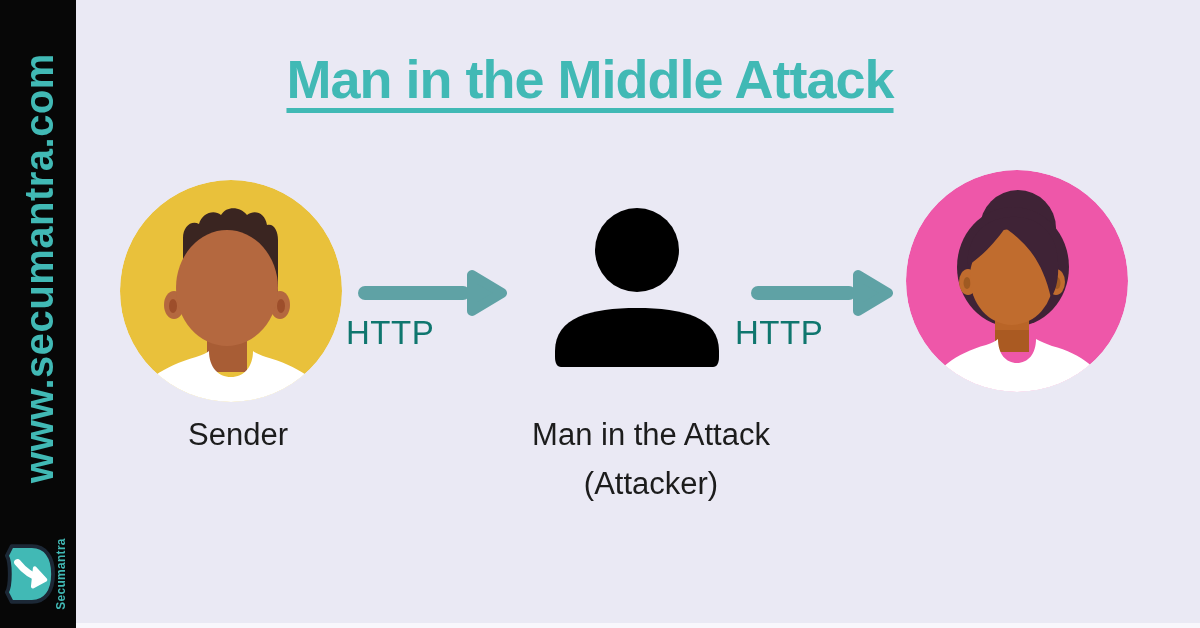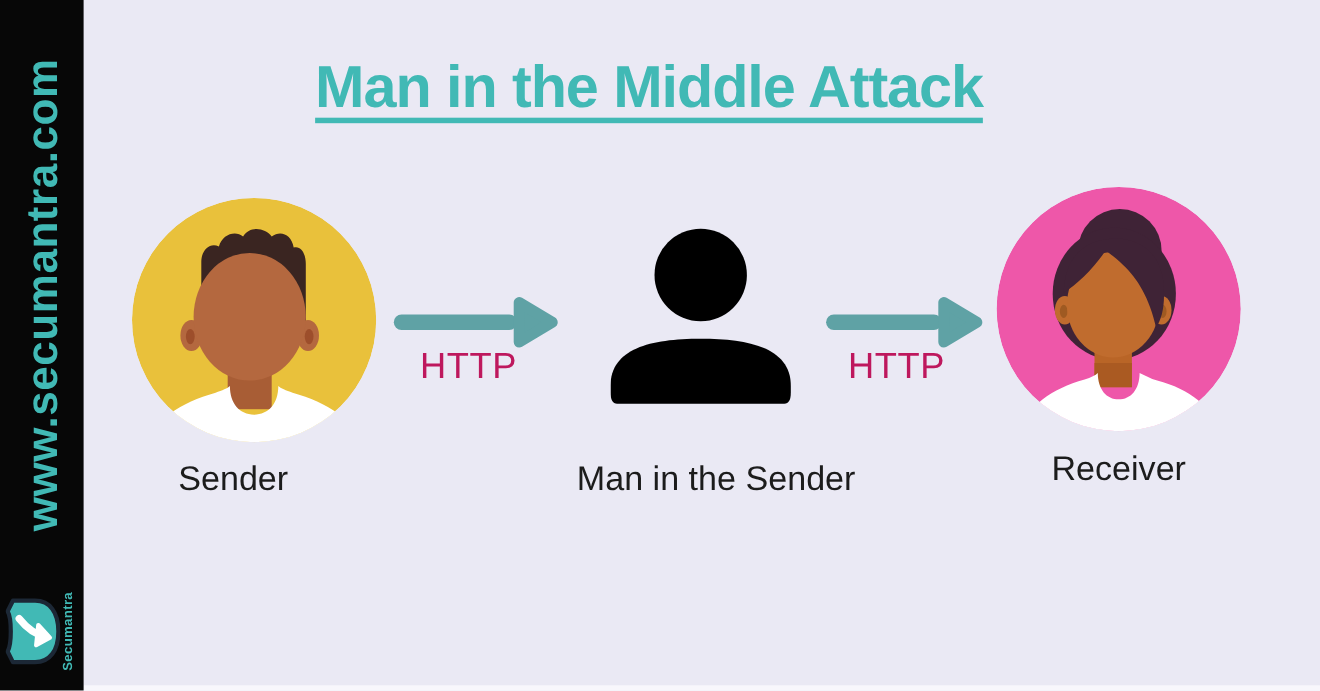--- a/index.html
+++ b/index.html
@@ -27,30 +27,30 @@
     text-decoration:underline;text-decoration-thickness:5px;text-underline-offset:10px;
   }
   .avatar{position:absolute;}
   .avatar-sender{left:120px;top:180px;}
   .avatar-attacker{left:555px;top:207px;}
   .avatar-receiver{left:906px;top:170px;}
   .arrow{position:absolute;}
   .arrow-1{left:356px;top:262px;}
   .arrow-2{left:749px;top:262px;}
   .http-label{
-    position:absolute;width:160px;text-align:center;
-    font-size:33px;color:#be185d;letter-spacing:0.5px;
+    position:absolute;width:160px;text-align:left;
+    font-size:33px;color:#0f766e;letter-spacing:0.5px;
   }
   .http-1{left:346px;top:314px;}
   .http-2{left:735px;top:314px;}
   .node-label{
     position:absolute;width:340px;text-align:center;
     font-size:31px;line-height:49px;color:#1c1c1c;
   }
-  .label-sender{left:42px;top:410px;}
+  .label-sender{left:68px;top:410px;}
   .label-attacker{left:481px;top:410px;}
   .label-receiver{left:847px;top:401px;}
 </style>
 </head>
 <body>
 
 <div class="canvas" style="background: rgb(234, 233, 244);">
 
   <div class="bottom-strip"></div>
 
@@ -127,19 +127,19 @@
     <path d="M 109,13 L 109,49 L 139,31 Z" stroke-width="10" stroke-linejoin="round" fill="#5fa2a5" stroke="#5fa2a5"></path>
   </svg>
 
   <div class="http-label http-1">HTTP</div>
   <div class="http-label http-2">HTTP</div>
 
   <div class="node-label label-sender">
     <div>Sender</div>
   </div>
   <div class="node-label label-attacker">
-    <div>Man in the Sender</div>
+    <div>Man in the Attack</div>
+    <div>(Attacker)</div>
   </div>
   <div class="node-label label-receiver">
-    <div>Receiver</div>
   </div>
 
 </div>
 
 </body></html>

